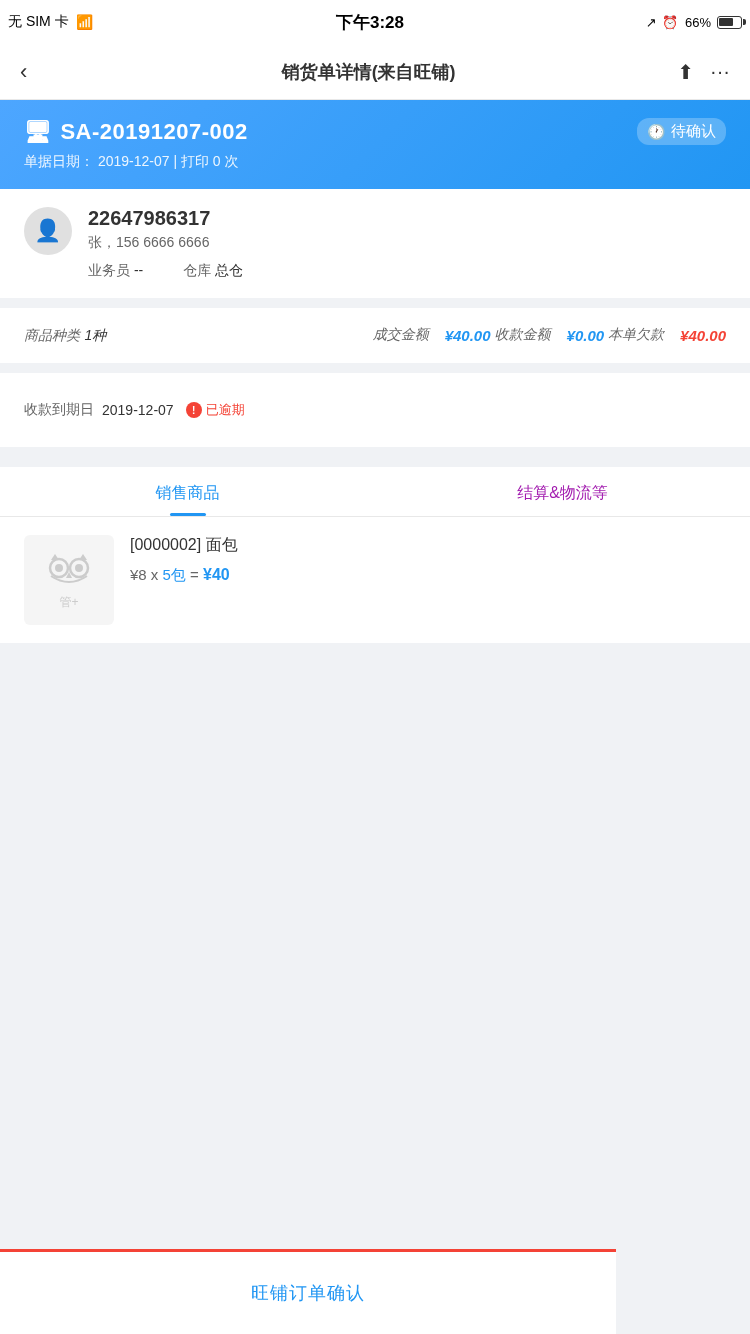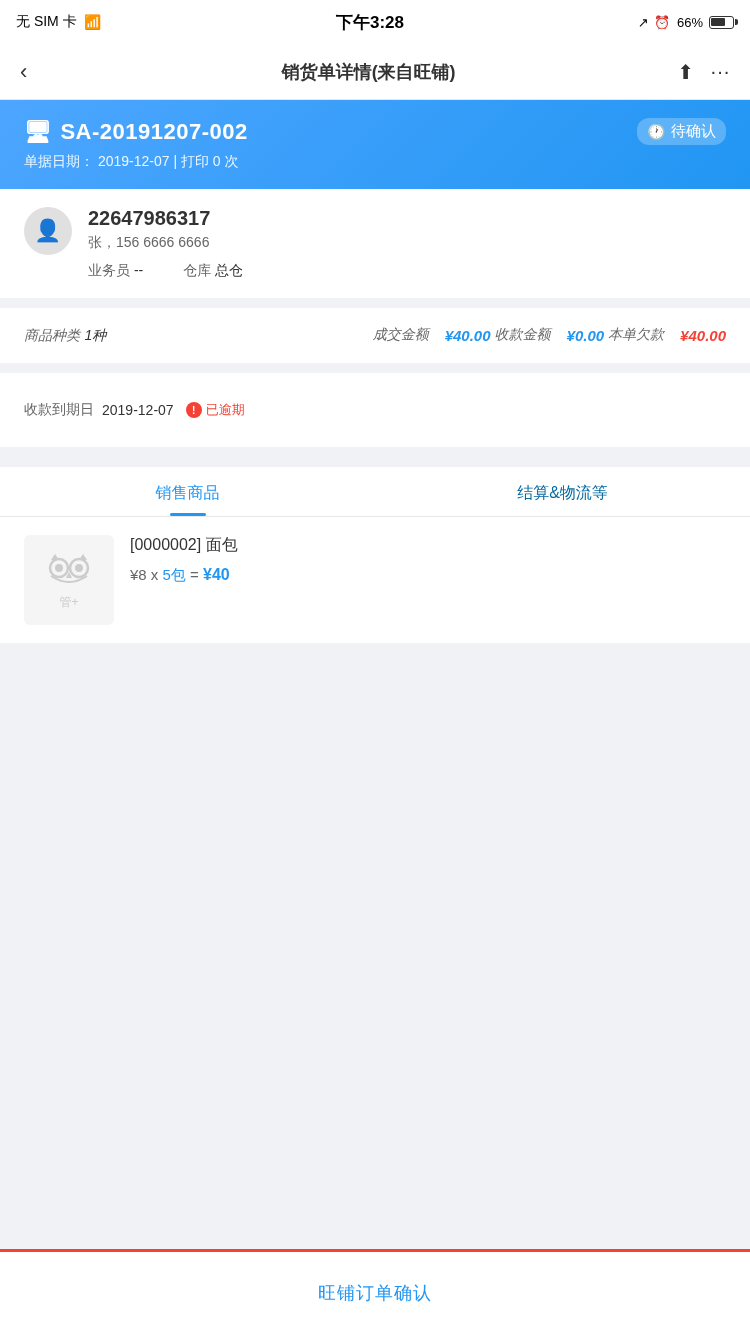--- a/index.html
+++ b/index.html
@@ -13,21 +13,21 @@
       overflow-x: hidden;
     }
 
     
     .status-bar {
       background: #fff;
       height: 44px;
       display: flex;
       align-items: center;
       justify-content: space-between;
-      padding: 0 16px;
+      padding: 0 8px;
       font-size: 15px;
       font-weight: 500;
     }
     .status-left { display: flex; align-items: center; gap: 8px; font-size: 14px; }
     .status-center { font-size: 17px; font-weight: 600; }
     .status-right { display: flex; align-items: center; gap: 6px; font-size: 13px; }
     .battery-box {
       display: inline-flex; align-items: center; gap: 2px;
     }
     .battery-body {
@@ -147,21 +147,21 @@
     }
 
     
     .tabs-bar {
       background: #fff;
       display: flex;
       border-bottom: 1px solid #e8e8e8;
     }
     .tab-item {
       flex: 1; text-align: center; padding: 16px 0 12px;
-      font-size: 16px; color: #0369a1; cursor: pointer; position: relative;
+      font-size: 16px; color: #a21caf; cursor: pointer; position: relative;
     }
     .tab-item.active { color: #2196F3; }
     .tab-item.active::after {
       content: ''; position: absolute; bottom: 0; left: 50%;
       transform: translateX(-50%);
       width: 36px; height: 3px; background: #2196F3; border-radius: 2px;
     }
 
     
     .product-item {
@@ -190,21 +190,21 @@
 
     
     .content-area {
       background: #f0f2f5;
       min-height: 220px;
     }
 
     
     .bottom-bar {
       position: fixed; bottom: 0; left: 0;
-      width: 750px;
+      width: 616px;
       background: #fff;
       padding: 14px 20px;
       border-top: 3px solid #f44336;
     }
     .confirm-btn {
       width: 100%; height: 54px;
       background: #fff;
       border: none;
       font-size: 18px; font-weight: 500;
       color: #2196F3;

